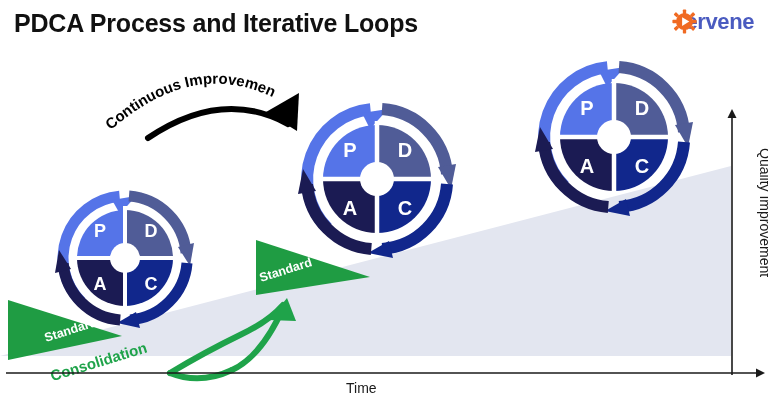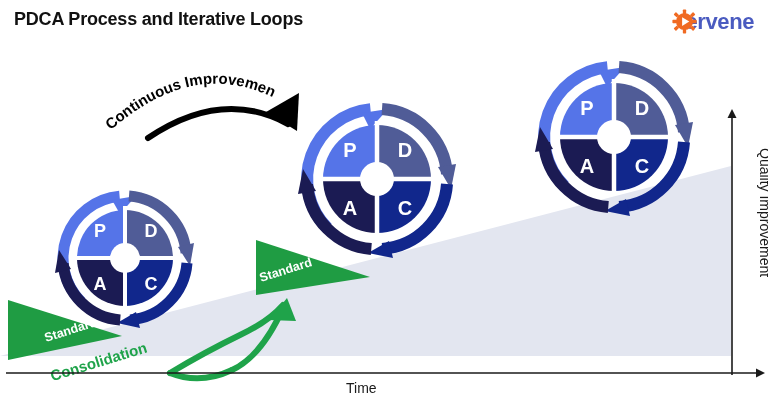--- a/index.html
+++ b/index.html
@@ -9,21 +9,21 @@
     background:#ffffff;
     font-family:"Liberation Sans", sans-serif;
     overflow:hidden;
     position:relative;
   }
   #stage{position:absolute;left:0;top:0;width:768px;height:401px;}
   #stage svg{position:absolute;left:0;top:0;}
 
   .title{
     position:absolute;left:14px;top:9px;
-    font-size:18px;font-weight:bold;color:#111111;
+    font-size:25px;font-weight:bold;color:#111111;
     letter-spacing:-0.2px;white-space:nowrap;
   }
 
   .logo{
     position:absolute;right:14px;top:9px;
     display:flex;align-items:center;gap:7px;
   }
   .logo-word{
     font-size:22px;font-weight:bold;color:#4a5bc0;
     letter-spacing:-0.4px;

